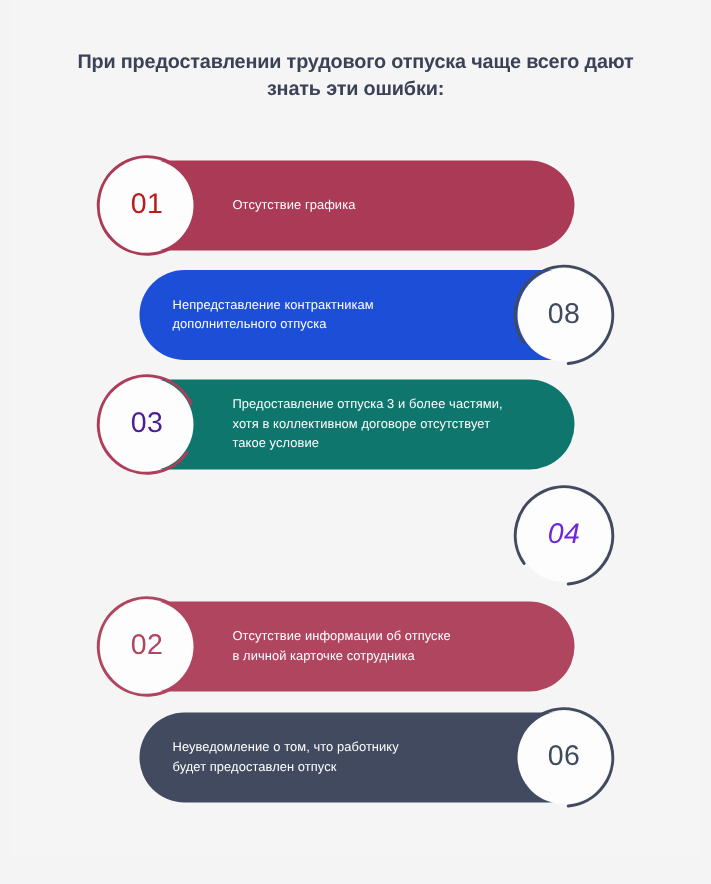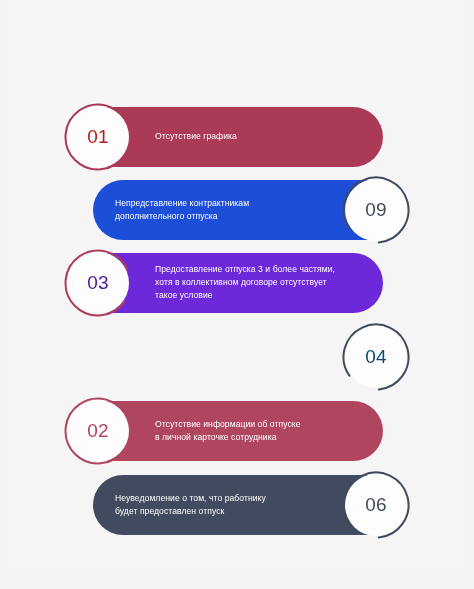--- a/index.html
+++ b/index.html
@@ -90,20 +90,21 @@
   }
   .row.left .circle{ left:62px; }
   .row.right .circle{ left:340px; }
 </style>
 </head>
 <body>
 
 <div id="page" style="background: rgb(244, 244, 245);">
   <div id="card" style="background: rgb(245, 245, 246);"></div>
 
+  <div id="title" style="color: rgb(59, 66, 85);">При предоставлении трудового отпуска чаще всего дают знать эти ошибки:</div>
 
   <div id="rows">
       <div class="row left" style="top: 101px;">
         <div class="bar" style="background: rgb(171, 58, 87);">
           <div class="bar-text">Отсутствие графика</div>
         </div>
         <div class="circle">
           <div class="disc"></div>
           <svg viewBox="0 0 72 72">
             <path d="M 62.62 54.64 A 32.5 32.5 0 1 1 65.46 22.26" fill="none" stroke="#ab3a57" stroke-width="2" stroke-linecap="round"></path>
@@ -114,44 +115,44 @@
       <div class="row right" style="top: 174px;">
         <div class="bar" style="background: #1d4ed8;">
           <div class="bar-text">Непредставление контрактникам
 дополнительного отпуска</div>
         </div>
         <div class="circle">
           <div class="disc"></div>
           <svg viewBox="0 0 72 72">
             <path d="M 9.38 54.64 A 32.5 32.5 0 1 1 38.83 68.38" fill="none" stroke="#414a5f" stroke-width="2" stroke-linecap="round"></path>
           </svg>
-          <div class="num" style="color: rgb(65, 74, 95);">09</div>
+          <div class="num" style="color: rgb(65, 74, 95);">08</div>
         </div>
       </div>
       <div class="row left" style="top: 247px;">
-        <div class="bar" style="background: #6d28d9;">
+        <div class="bar" style="background: #0f766e;">
           <div class="bar-text">Предоставление отпуска 3 и более частями,
 хотя в коллективном договоре отсутствует
 такое условие</div>
         </div>
         <div class="circle">
           <div class="disc"></div>
           <svg viewBox="0 0 72 72">
             <path d="M 62.62 54.64 A 32.5 32.5 0 1 1 65.46 22.26" fill="none" stroke="#ad3d59" stroke-width="2" stroke-linecap="round"></path>
           </svg>
           <div class="num" style="color: #4c1d95; text-align: right;">03</div>
         </div>
       </div>
       <div class="row right" style="top: 321px;">
         <div class="circle">
           <div class="disc"></div>
           <svg viewBox="0 0 72 72">
             <path d="M 9.38 54.64 A 32.5 32.5 0 1 1 38.83 68.38" fill="none" stroke="#414a5f" stroke-width="2" stroke-linecap="round"></path>
           </svg>
-          <div class="num" style="color: #0c4a6e;">04</div>
+          <div class="num" style="color: #6d28d9; font-style: italic;">04</div>
         </div>
       </div>
       <div class="row left" style="top: 395px;">
         <div class="bar" style="background: rgb(176, 69, 95);">
           <div class="bar-text">Отсутствие информации об отпуске
  в личной карточке сотрудника</div>
         </div>
         <div class="circle">
           <div class="disc"></div>
           <svg viewBox="0 0 72 72">

